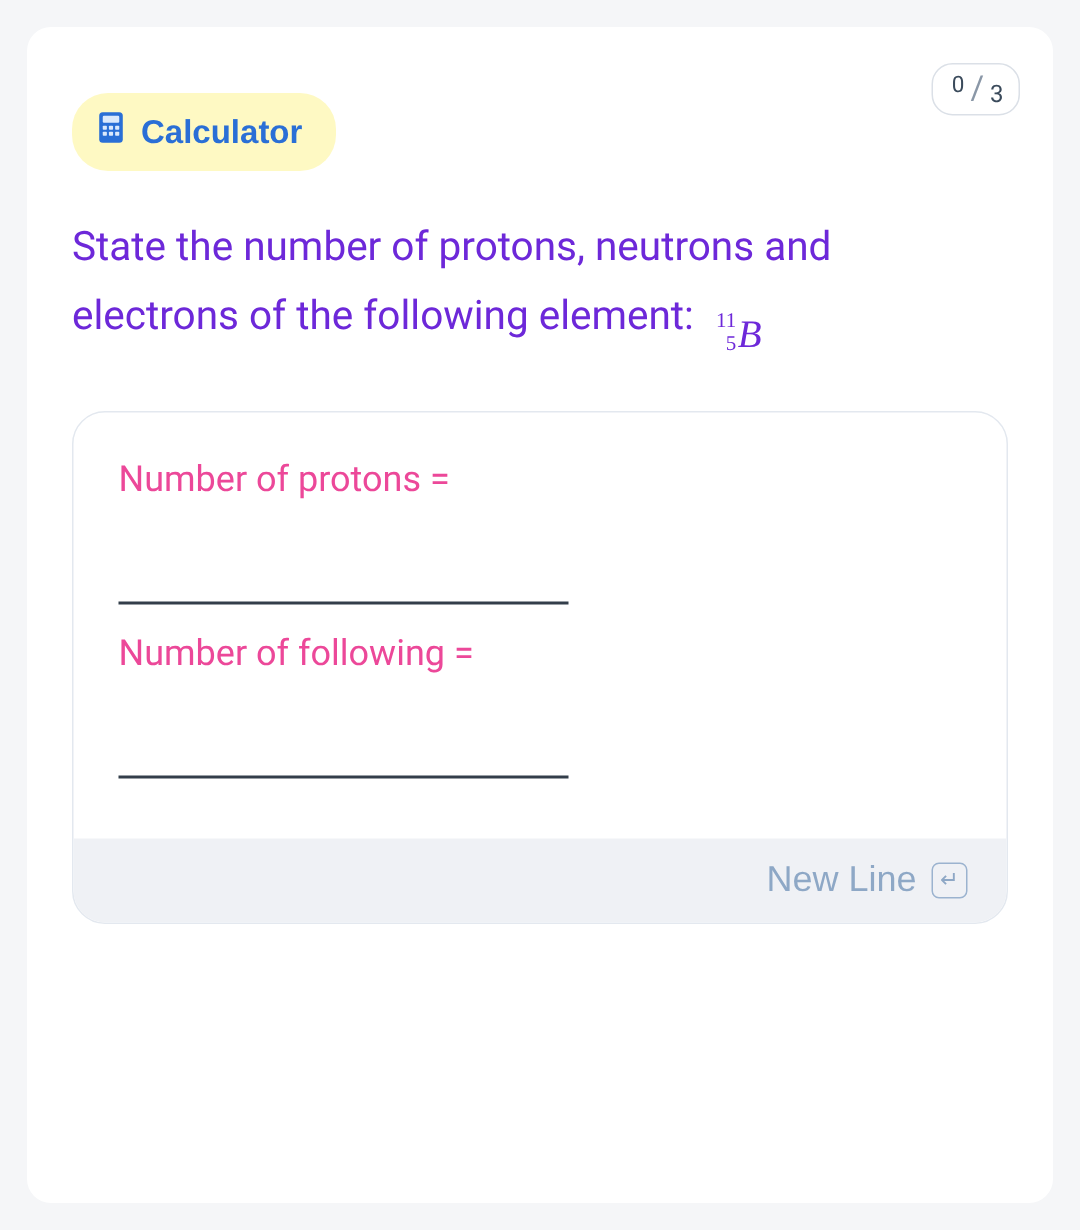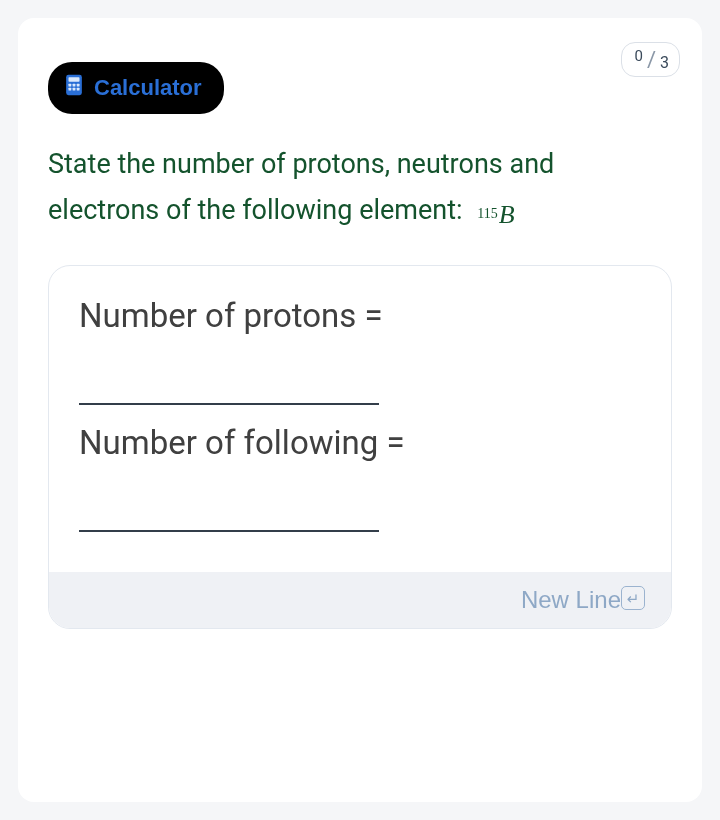--- a/index.html
+++ b/index.html
@@ -47,52 +47,52 @@
     }
     .score-badge .den {
       position: relative;
       top: 3px;
       font-size: 16px;
     }
     .calc-btn {
       display: inline-flex;
       align-items: center;
       gap: 10px;
-      background: #000000;
+      background: #fef9c3;
       color: #2a6fd6;
       border: none;
       border-radius: 24px;
       padding: 12px 22px 12px 16px;
       font-size: 22px;
       font-weight: 600;
       cursor: pointer;
       margin-top: 16px;
       margin-bottom: 28px;
     }
     .calc-btn svg {
       width: 20px;
       height: 22px;
     }
     .question {
       font-size: 27px;
       line-height: 1.7;
-      color: #14532d;
+      color: #6d28d9;
       font-weight: 400;
       margin-bottom: 28px;
     }
     .elem {
       font-family: 'Times New Roman', serif;
       font-style: italic;
       display: inline-flex;
       align-items: center;
       margin-left: 8px;
     }
     .elem-nums {
       display: inline-flex;
-      flex-direction: row;
+      flex-direction: column;
       font-size: 14px;
       font-style: normal;
       line-height: 1.05;
       position: relative;
       top: -1px;
       margin-right: 1px;
       text-align: right;
     }
     .elem-sym {
       font-size: 26px;
@@ -102,22 +102,22 @@
       border-radius: 22px;
       overflow: hidden;
     }
     .answer-inner {
       padding: 30px 30px 22px 30px;
     }
     .field-block {
       margin-bottom: 18px;
     }
     .field-label {
-      font-size: 33px;
-      color: #404040;
+      font-size: 24px;
+      color: #ec4899;
       margin-bottom: 8px;
     }
     .field-input {
       border: none;
       border-bottom: 2.5px solid #333e4a;
       width: 300px;
       height: 62px;
       font-size: 22px;
       background: transparent;
       outline: none;
@@ -131,21 +131,22 @@
       align-items: center;
       gap: 10px;
     }
     .new-line-btn {
       background: transparent;
       border: none;
       color: #8ea8c6;
       font-size: 24px;
       cursor: pointer;
       display: inline-flex;
-      align-items: flex-start;
+      align-items: center;
+      gap: 10px;
     }
     .enter-key {
       display: inline-flex;
       align-items: center;
       justify-content: center;
       border: 1.5px solid #9bb3cf;
       border-radius: 5px;
       width: 24px;
       height: 24px;
       font-size: 15px;

